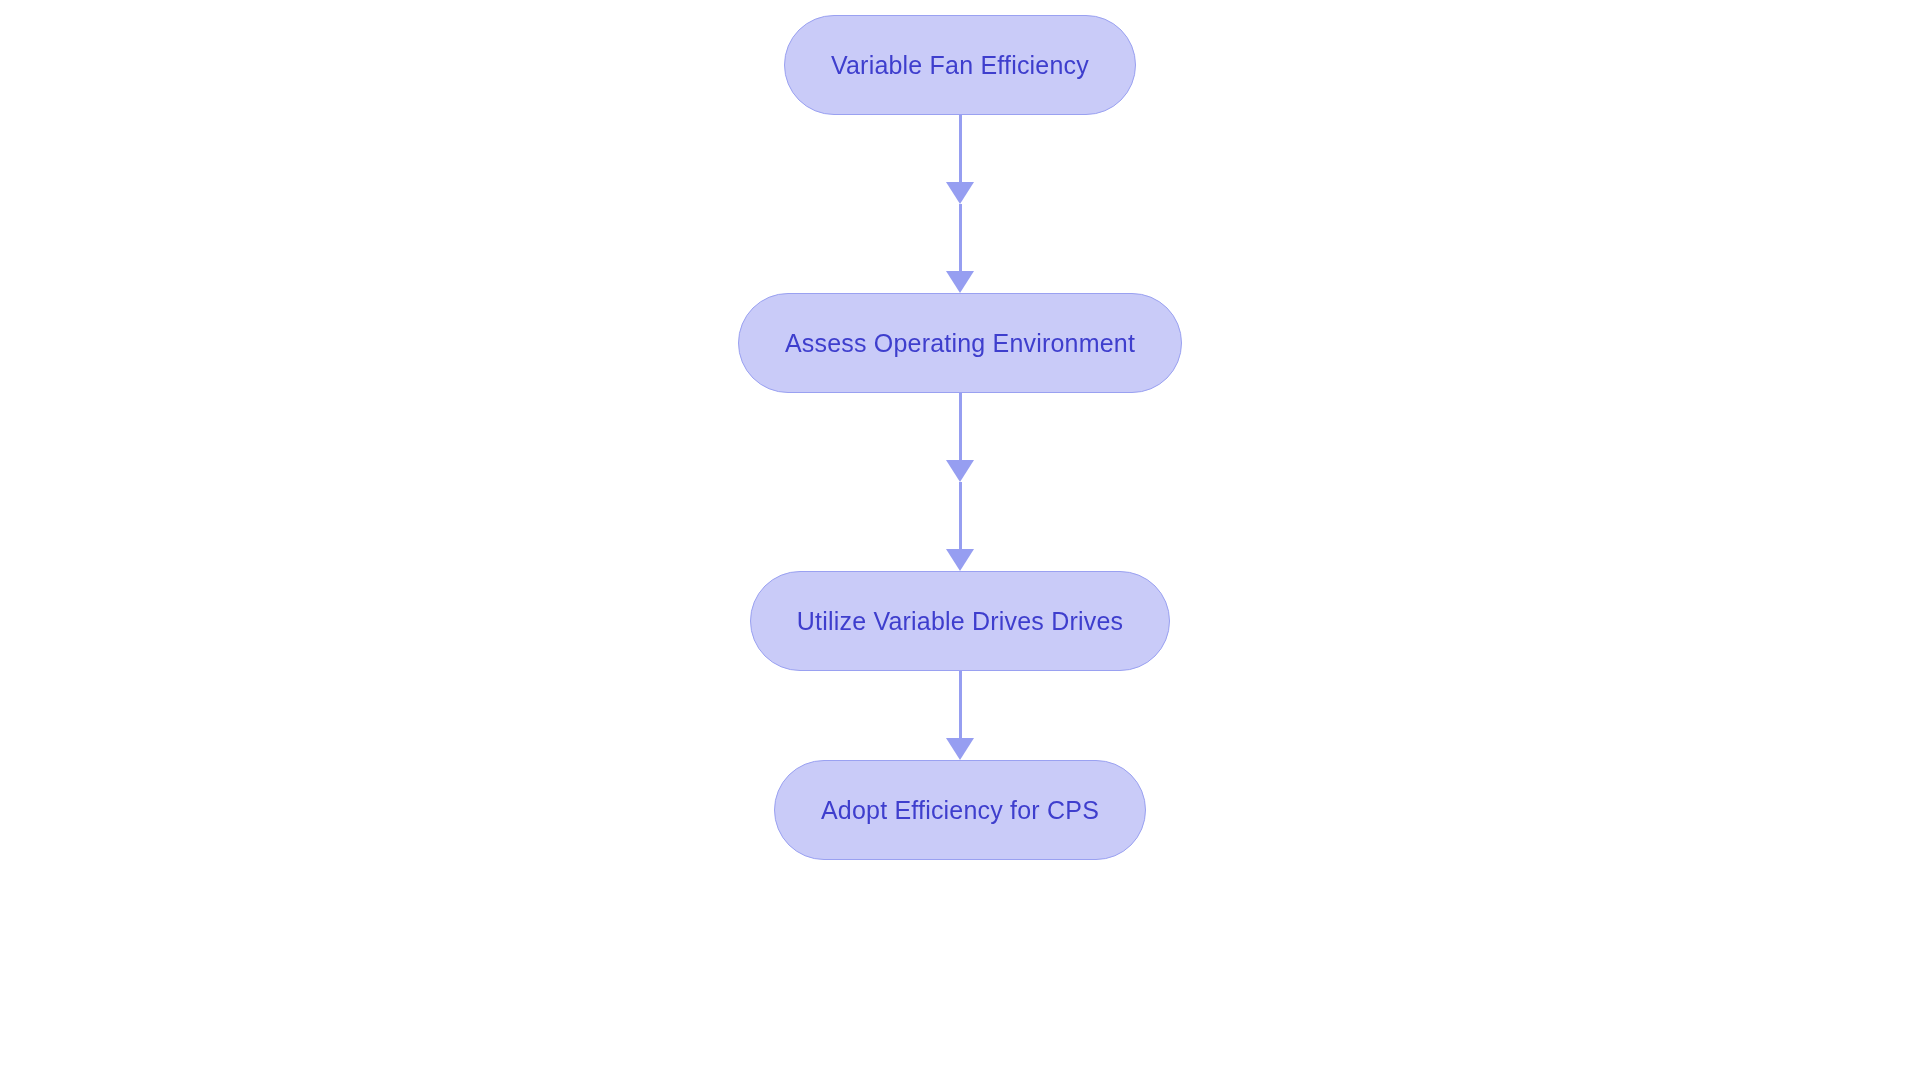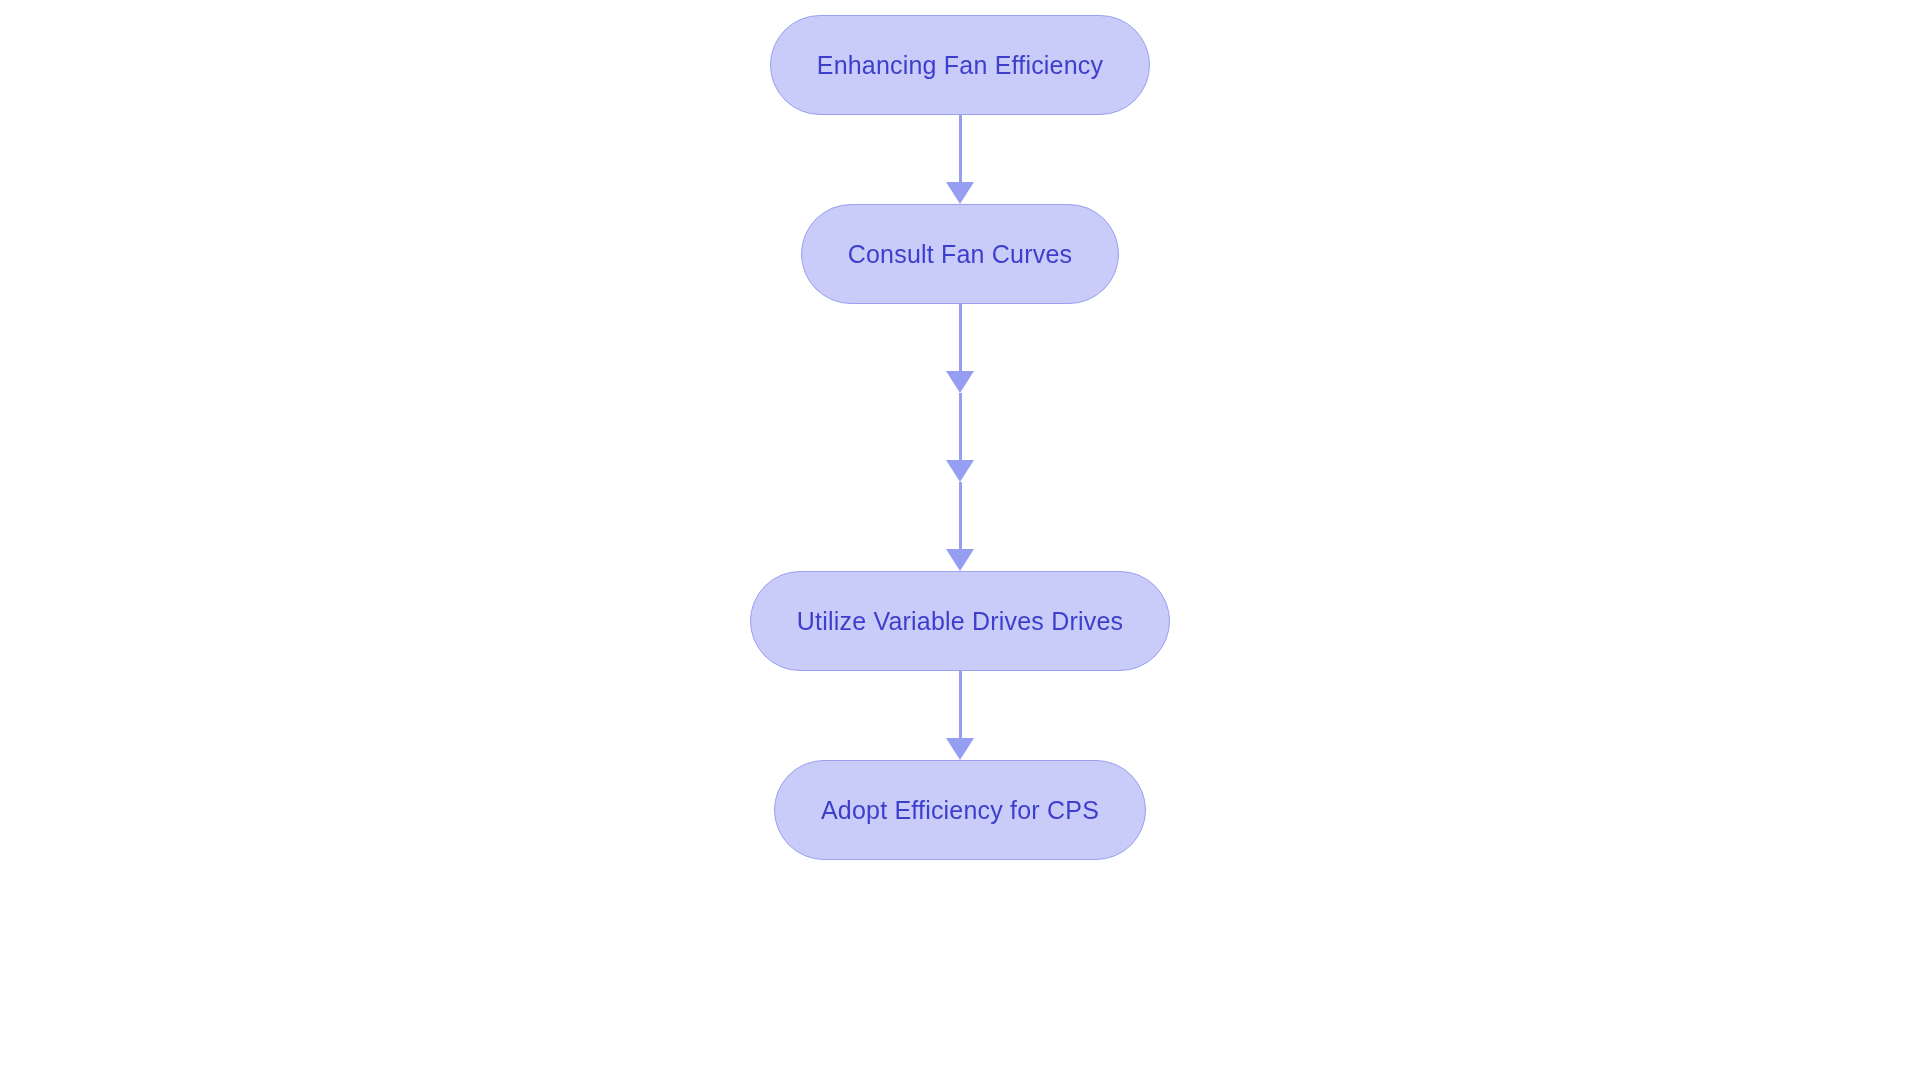--- a/index.html
+++ b/index.html
@@ -59,37 +59,37 @@
     border-top: 22px solid #969ef1;
   }
 </style>
 </head>
 <body>
 
 <div class="canvas">
   <div class="flow">
 
     <div class="node">
-      <span>Enhancing Fan Efficiency</span>
+      <span>Variable Fan Efficiency</span>
     </div>
 
     <div class="arrow">
       <div class="shaft"></div>
       <div class="head"></div>
     </div>
 
-    <div class="node">
-      <span>Consult Fan Curves</span>
-    </div>
 
     <div class="arrow">
       <div class="shaft"></div>
       <div class="head"></div>
     </div>
 
+    <div class="node">
+      <span>Assess Operating Environment</span>
+    </div>
 
     <div class="arrow">
       <div class="shaft"></div>
       <div class="head"></div>
     </div>
 
 
     <div class="arrow">
       <div class="shaft"></div>
       <div class="head"></div>

